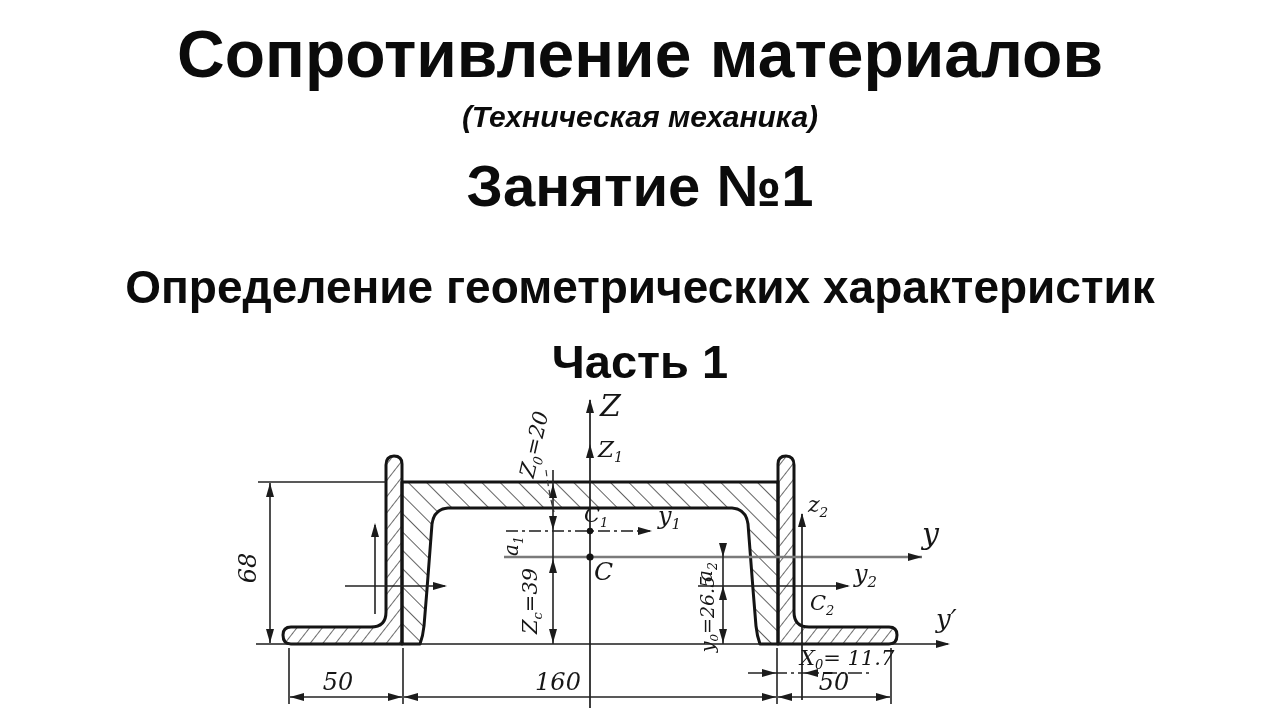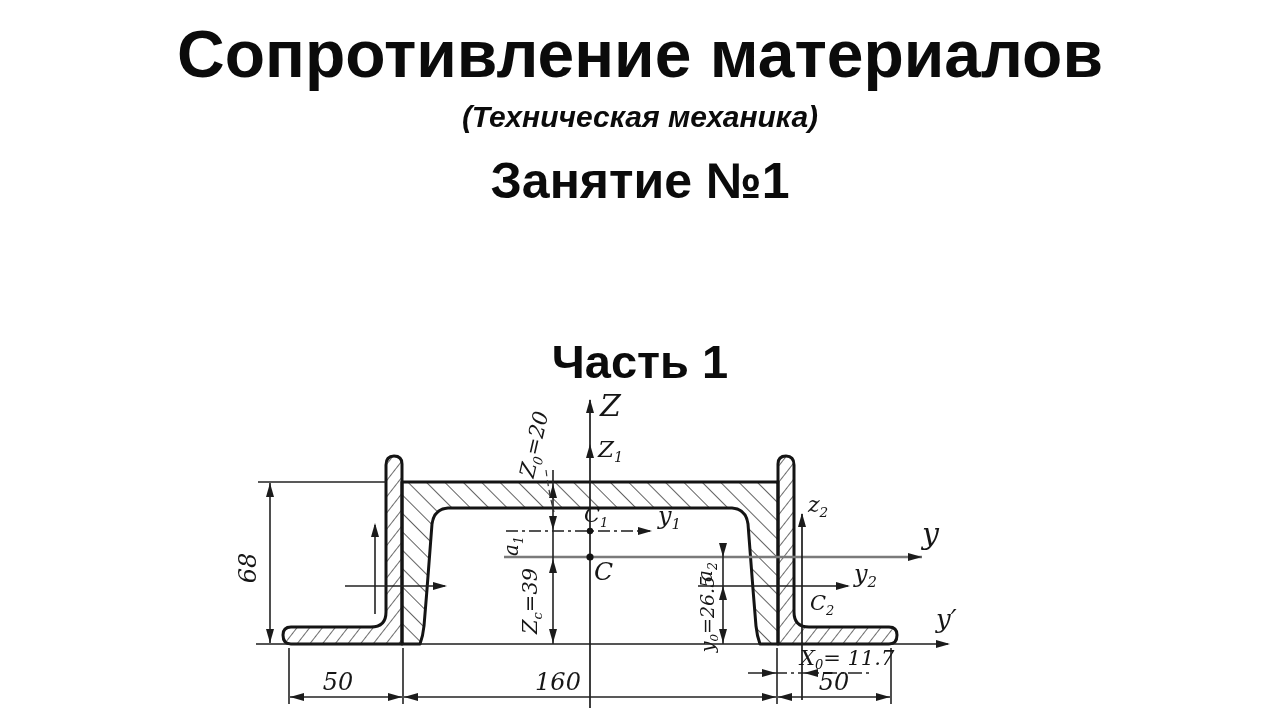--- a/index.html
+++ b/index.html
@@ -3,39 +3,40 @@
 <meta charset="utf-8">
 <style>
   html,body{margin:0;padding:0;}
   body{width:1280px;height:720px;background:#ffffff;position:relative;overflow:hidden;
        font-family:"Liberation Sans", sans-serif;}
   .page{position:absolute;inset:0;background:#fff;}
   .title-line{position:absolute;left:0;width:1280px;text-align:center;color:#0b0b0b;
               font-weight:bold;white-space:nowrap;}
   .t1{top:16px;font-size:66px;letter-spacing:0px;}
   .t2{top:100px;font-size:30px;font-style:italic;}
-  .t3{top:152px;font-size:50px;}
+  .t3{top:152px;font-size:58px;}
   .t4{top:260px;font-size:46px;letter-spacing:0px;}
   .t5{top:334px;font-size:47px;}
   svg text{font-family:"DejaVu Serif", serif;font-style:italic;fill:#161616;}
   .sub{font-size:0.62em;}
   .outline{fill:none;stroke:#141414;stroke-width:3;stroke-linejoin:round;}
   .thin{stroke:#222;stroke-width:1.6;fill:none;}
   .axis{stroke:#1c1c1c;stroke-width:1.7;fill:none;}
   .arr{fill:#1b1b1b;stroke:none;}
   .leader{stroke:#333;stroke-width:1.2;fill:none;stroke-dasharray:6 4;}
 </style>
 </head>
 <body>
 
 <div class="page">
 
   <div class="title-line t1">Сопротивление материалов</div>
   <div class="title-line t2">(Техническая механика)</div>
   <div class="title-line t3">Занятие №1</div>
+  <div class="title-line t4">Определение геометрических характеристик</div>
   <div class="title-line t5">Часть 1</div>
 
   <svg width="1280" height="720" viewBox="0 0 1280 720">
     <defs>
       <pattern id="hC" patternUnits="userSpaceOnUse" width="13" height="13" patternTransform="rotate(45)">
         <line x1="0" y1="0" x2="13" y2="0" stroke="#1d1d1d" stroke-width="1.4"></line>
       </pattern>
       <pattern id="hA" patternUnits="userSpaceOnUse" width="10" height="10" patternTransform="rotate(-52)">
         <line x1="0" y1="0" x2="10" y2="0" stroke="#1d1d1d" stroke-width="1.3"></line>
       </pattern>

